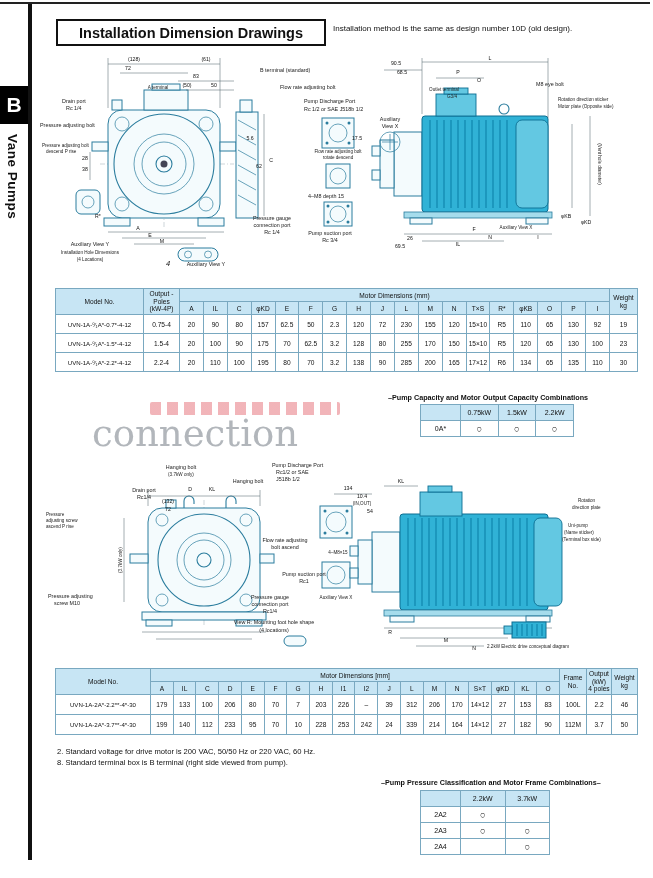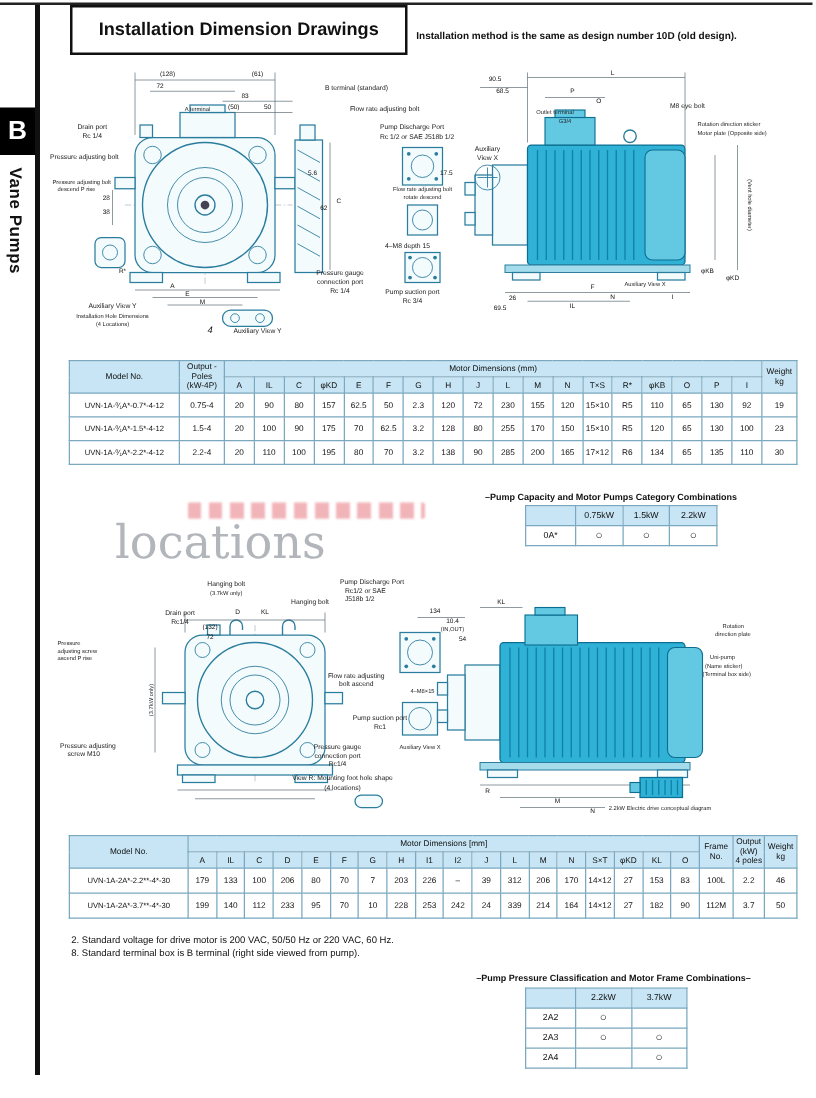--- a/index.html
+++ b/index.html
@@ -2,22 +2,22 @@
 <html><head>
 <meta charset="utf-8">
 <style>
 *{margin:0;padding:0;box-sizing:border-box}
 html,body{background:#fff}
 .page{position:relative;width:653px;height:878px;background:#fff;font-family:"Liberation Sans","DejaVu Sans",sans-serif;color:#111;overflow:hidden}
 .topline{position:absolute;left:0;top:2px;width:650px;height:2px;background:#222}
 .vline{position:absolute;left:28px;top:4px;width:4px;height:856px;background:#111}
 .b-box{position:absolute;left:0;top:86px;width:28px;height:38px;background:#000;color:#fff;font-weight:bold;font-size:21px;display:flex;align-items:center;justify-content:center}
 .vane{position:absolute;left:5px;top:134px;writing-mode:vertical-rl;font-weight:bold;font-size:13.5px;letter-spacing:.5px}
-.title-box{position:absolute;left:56px;top:4px;width:270px;height:40px;border:2.5px solid #111;display:flex;align-items:center;justify-content:center;font-weight:bold;font-size:14.5px}
-.head-note{position:absolute;left:333px;top:24px;font-size:8px;font-weight:bold;white-space:nowrap}
+.title-box{position:absolute;left:56px;top:19px;width:270px;height:27px;border:2.5px solid #111;display:flex;align-items:center;justify-content:center;font-weight:bold;font-size:14.5px}
+.head-note{position:absolute;left:333px;top:24px;font-size:8px;font-weight:normal;white-space:nowrap}
 .draw{position:absolute}
 svg text{font-family:"Liberation Sans","DejaVu Sans",sans-serif}
 .lb{font-size:5.4px;fill:#1a1a1a}
 .tn{font-size:4.6px;fill:#222}
 .dm{font-size:5.2px;fill:#111}
 .it{font-size:7.5px;font-style:italic;fill:#111}
 .part{fill:#f4fbfd;stroke:#2b7d9e;stroke-width:1}
 .out{fill:none;stroke:#2b7d9e;stroke-width:1.1}
 .out2{fill:none;stroke:#2b7d9e;stroke-width:.7}
 .dot{fill:#2b7d9e}
@@ -331,42 +331,42 @@
           <td>R6</td>
           <td>134</td>
           <td>65</td>
           <td>135</td>
           <td>110</td>
           <td>30</td>
         </tr>
       </tbody>
   </table>
 
-  <div class="combo-title" id="combo1-title">–Pump Capacity and Motor Pumps Category Combinations</div>
+  <div class="combo-title" id="combo1-title">–Pump Capacity and Motor Output Capacity Combinations</div>
   <table class="combo" id="combo1">
     <thead>
         <tr id="c1-head">
           <th></th>
           <th>0.75kW</th>
           <th>1.5kW</th>
           <th>2.2kW</th>
         </tr>
       </thead>
     <tbody id="c1-body">
         <tr>
           <th>0A*</th>
           <td>○</td>
           <td>○</td>
           <td>○</td>
         </tr>
       </tbody>
   </table>
 
   <div class="wm-red"></div>
-  <div class="wm">locations</div>
+  <div class="wm">connection</div>
 
   <svg class="draw" style="left:38px;top:458px" width="600" height="205" viewBox="0 0 600 205">
     <g>
       <line class="cl" x1="166" y1="42" x2="166" y2="168"></line>
       <line class="cl" x1="102" y1="102" x2="234" y2="102"></line>
       <rect class="part" x="110" y="50" width="112" height="104" rx="14"></rect>
       <circle class="out" cx="166" cy="102" r="46"></circle>
       <circle class="out2" cx="166" cy="102" r="27"></circle>
       <circle class="out2" cx="166" cy="102" r="20"></circle>
       <circle class="out" cx="166" cy="102" r="7"></circle>

